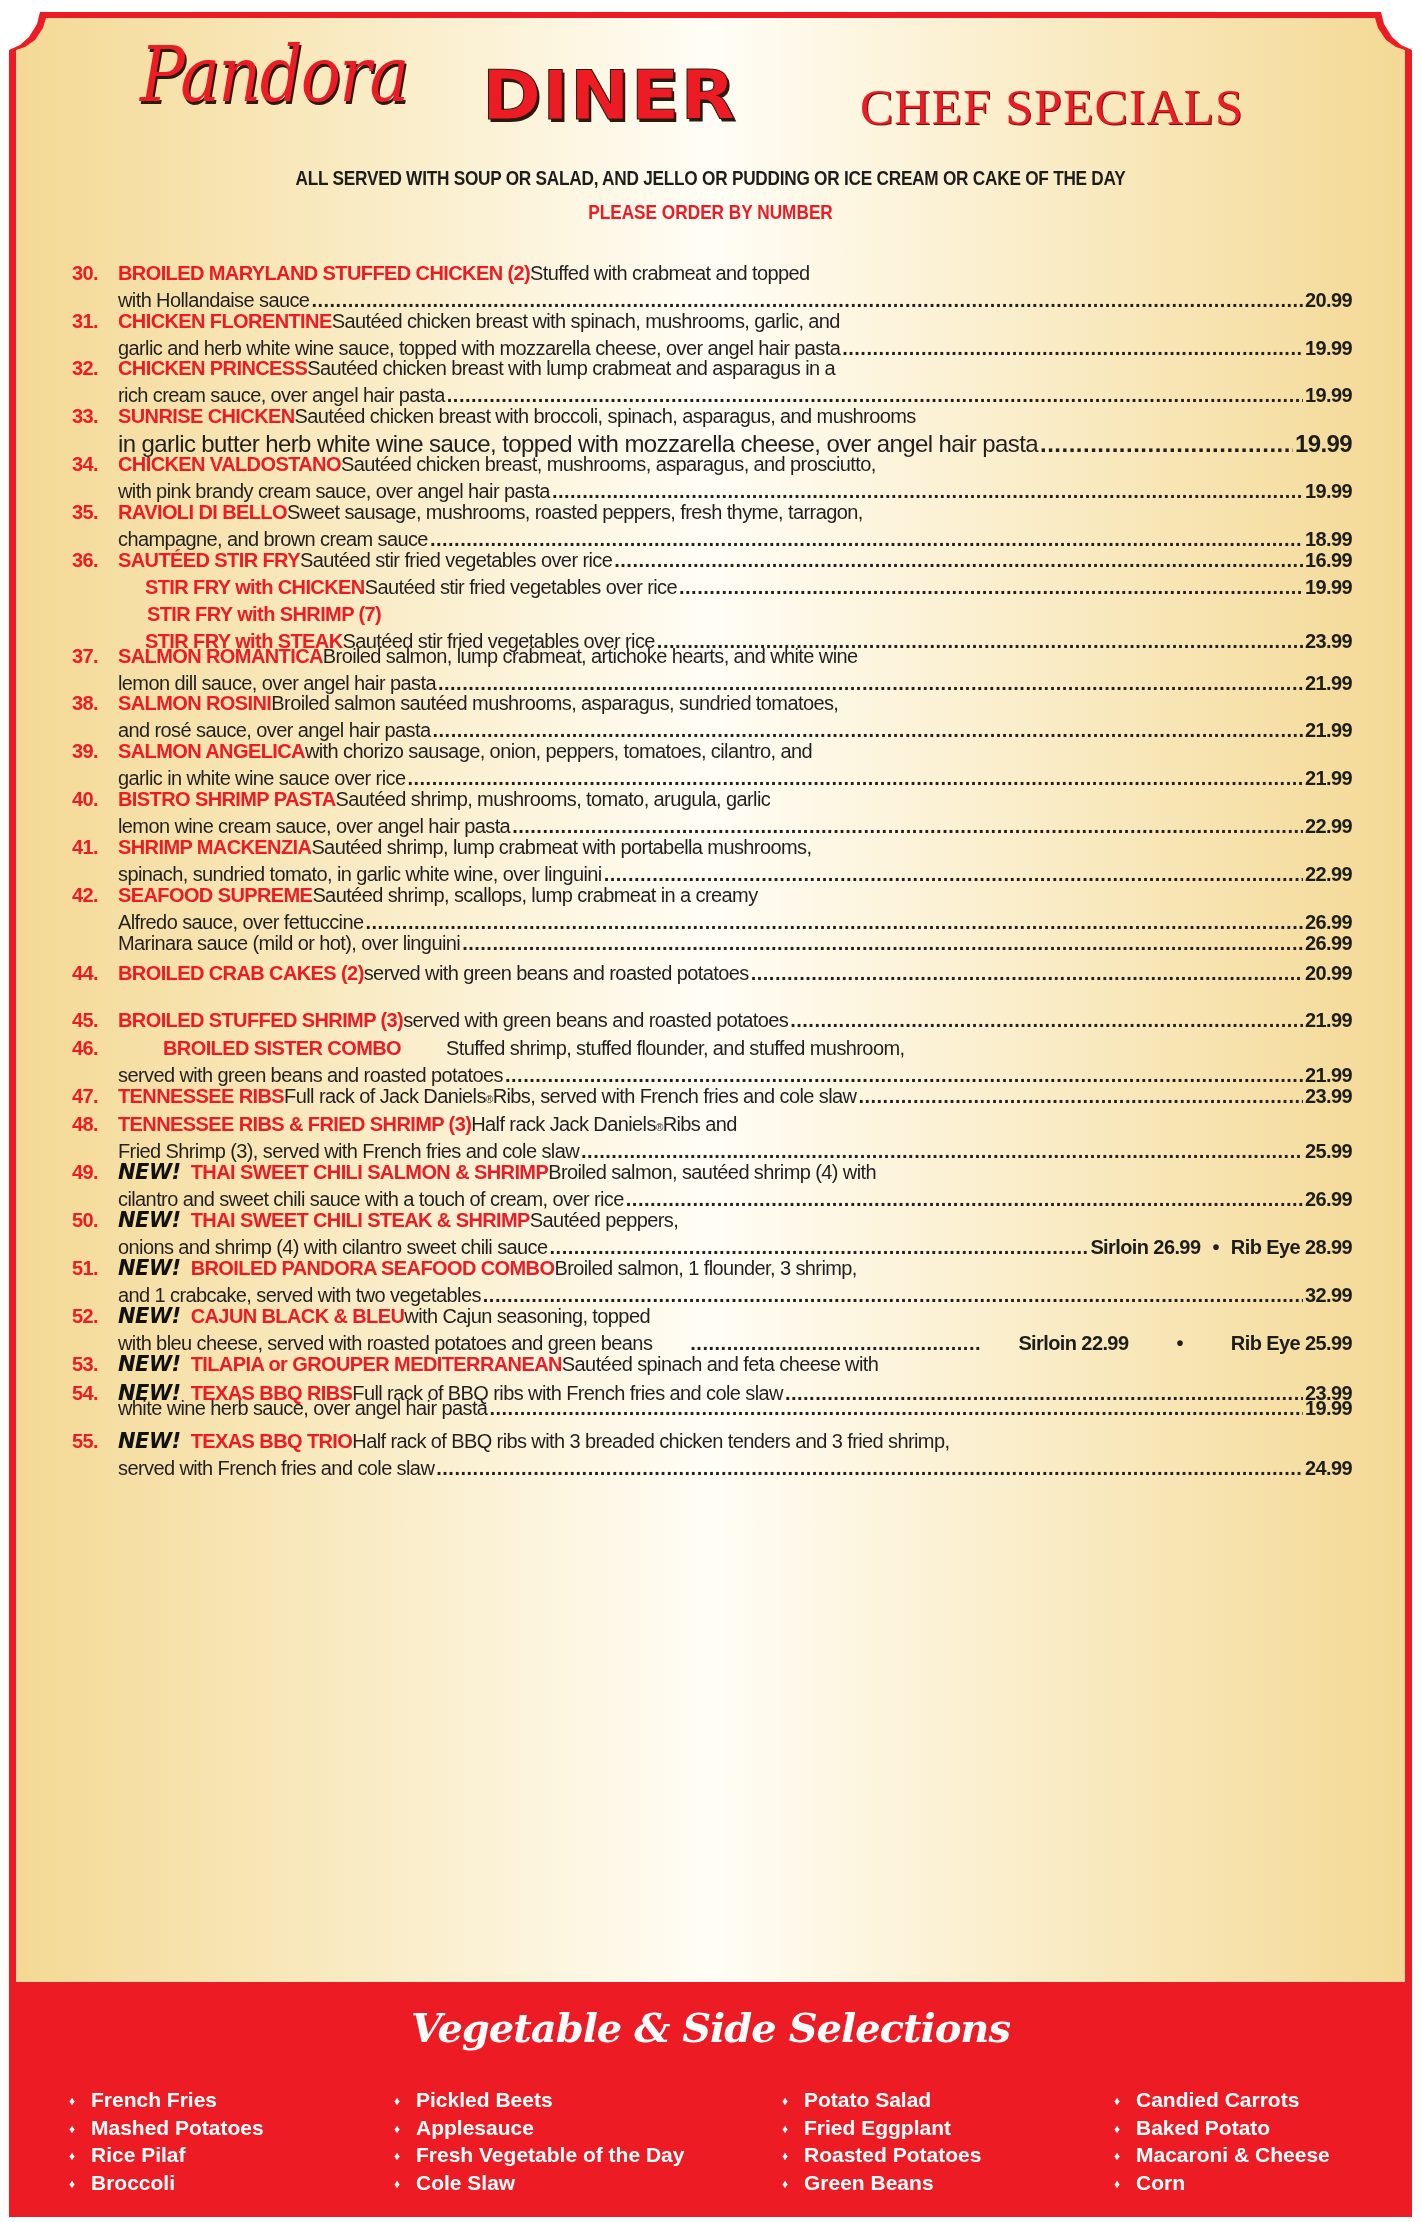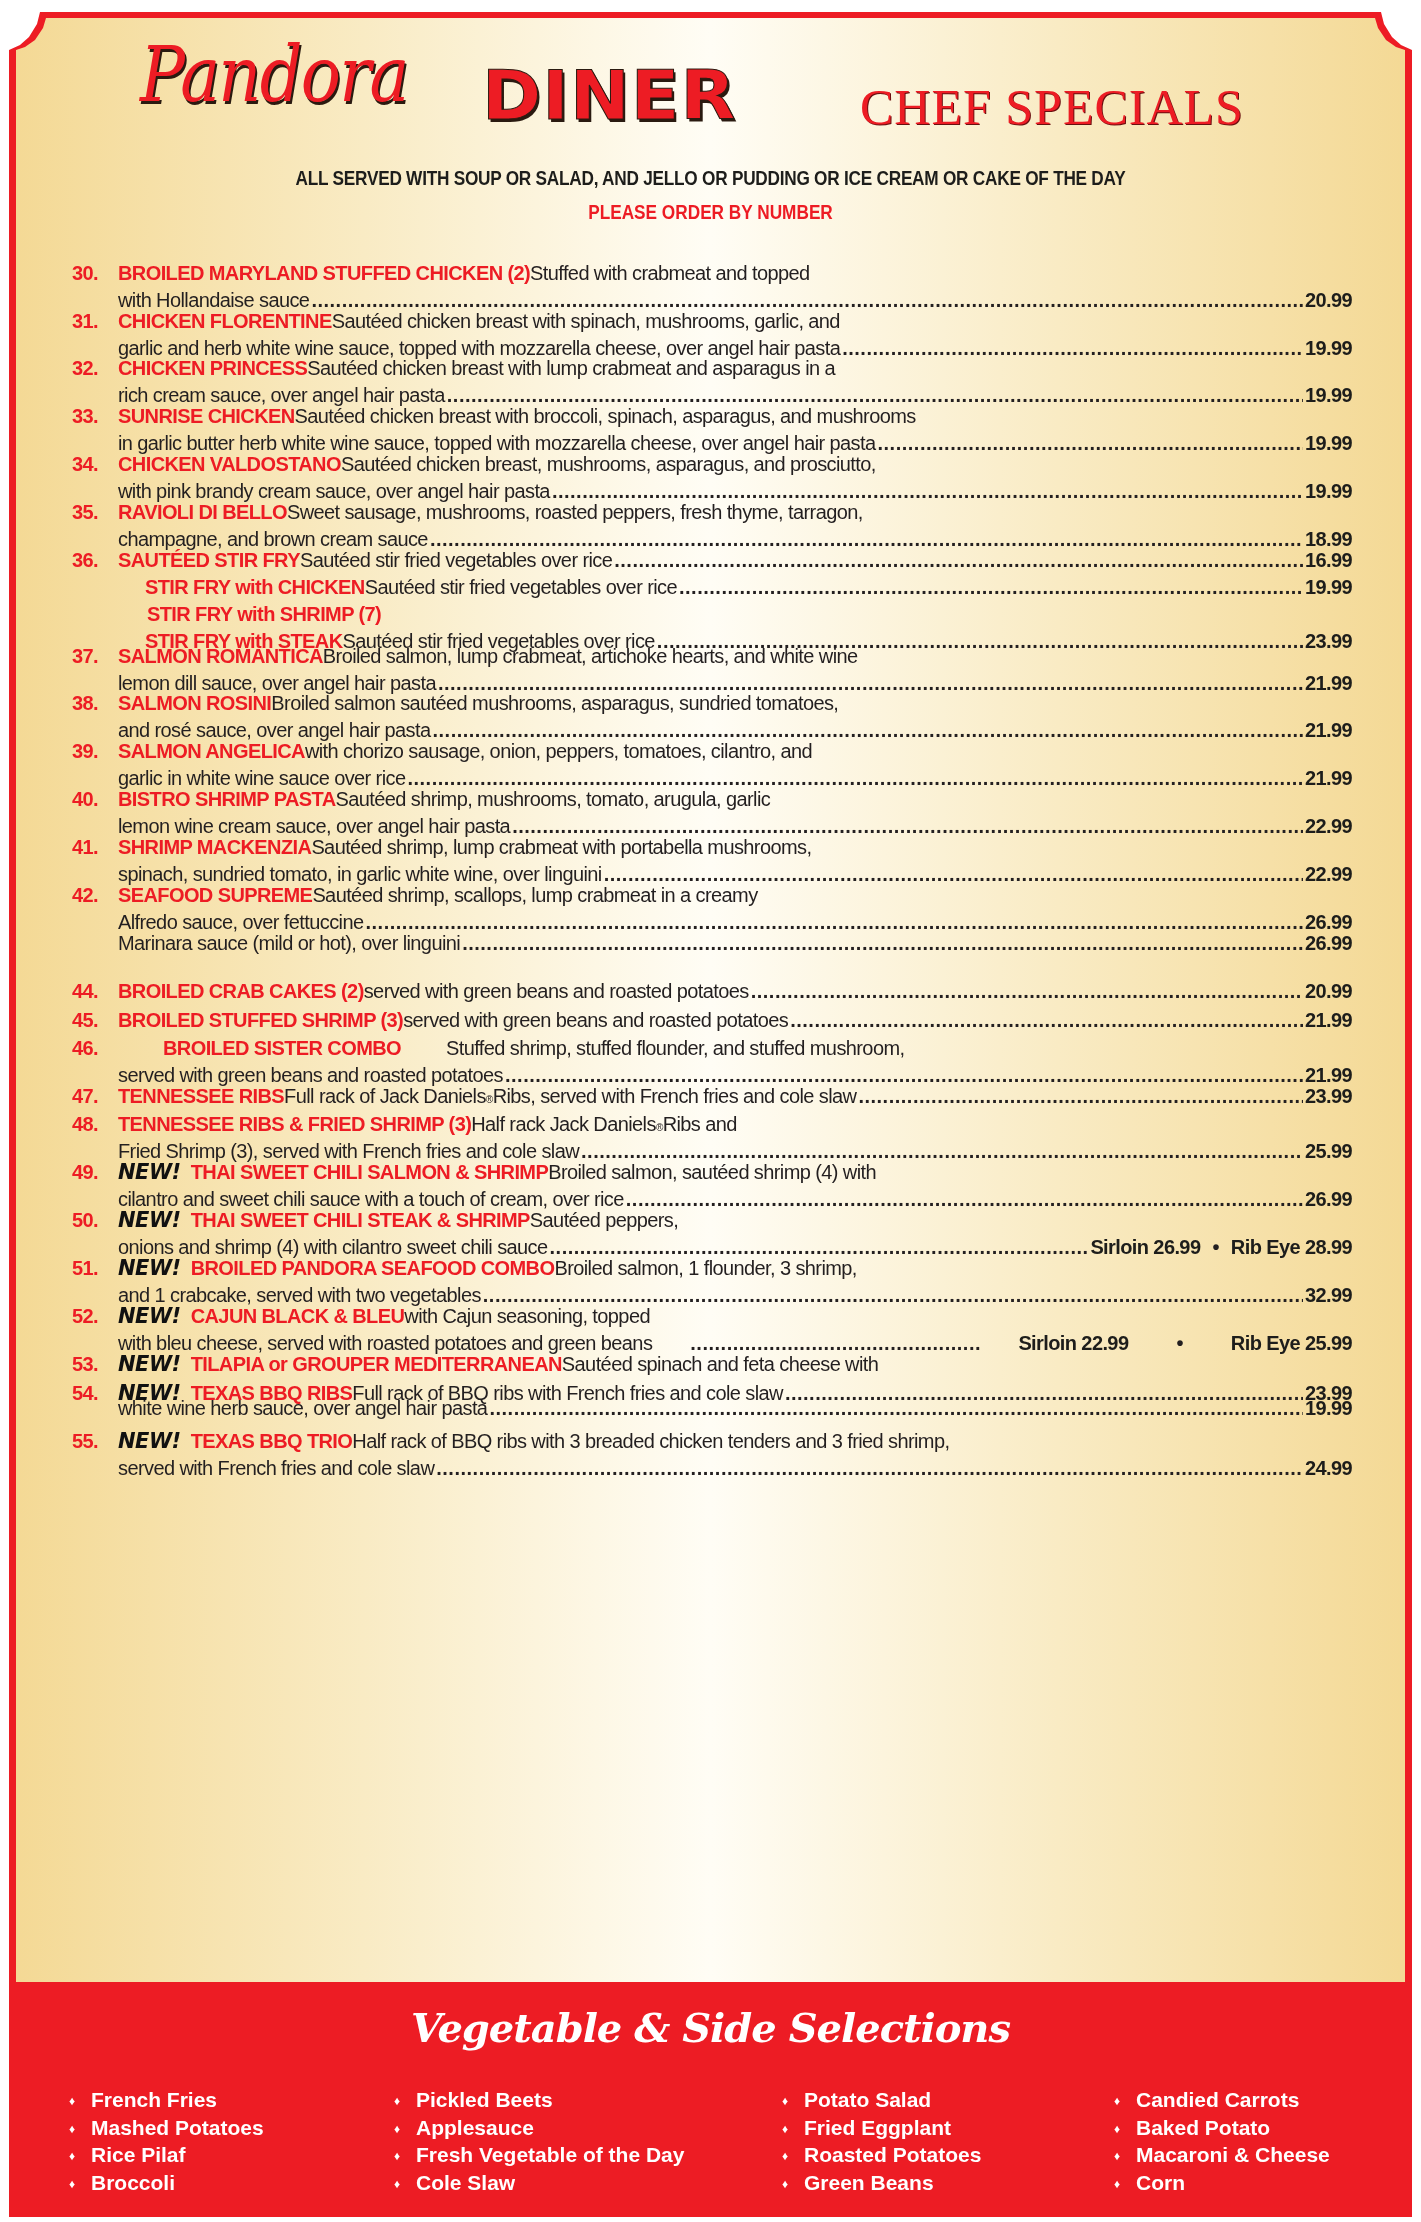--- a/index.html
+++ b/index.html
@@ -118,21 +118,21 @@
         <span class="dots"></span>
         <span class="price">19.99</span>
       </div>
     </div>
     <div class="item" style="position: absolute; left: 0px; width: 1280px; top: 143px;">
       <div class="line" style="font-size: 20px; letter-spacing: -0.6px;">
         <span class="num">33.</span>
         <span class="name">SUNRISE CHICKEN</span> 
         <span class="desc">Sautéed chicken breast with broccoli, spinach, asparagus, and mushrooms</span>
       </div>
-      <div class="line cont" style="font-size: 20px; letter-spacing: -0.6px; justify-content: flex-end;">
+      <div class="line cont" style="font-size: 24px; letter-spacing: -0.6px; justify-content: flex-end;">
         <span class="desc">in garlic butter herb white wine sauce, topped with mozzarella cheese, over angel hair pasta</span>
         <span class="dots"></span>
         <span class="price">19.99</span>
       </div>
     </div>
     <div class="item" style="position: absolute; left: 0px; width: 1280px; top: 191px;">
       <div class="line" style="font-size: 20px; letter-spacing: -0.6px;">
         <span class="num">34.</span>
         <span class="name">CHICKEN VALDOSTANO</span> 
         <span class="desc">Sautéed chicken breast, mushrooms, asparagus, and prosciutto,</span>
@@ -254,21 +254,21 @@
         <span class="price">26.99</span>
       </div>
     </div>
     <div class="item" style="position: absolute; left: 0px; width: 1280px; top: 670px;">
       <div class="line cont" style="font-size: 20px; letter-spacing: -0.6px;">
         <span class="desc">Marinara sauce (mild or hot), over linguini</span>
         <span class="dots"></span>
         <span class="price">26.99</span>
       </div>
     </div>
-    <div class="item" style="position: absolute; left: 0px; width: 1280px; top: 718px;">
+    <div class="item" style="position: absolute; left: 0px; width: 1280px; top: 700px;">
       <div class="line" style="font-size: 20px; letter-spacing: -0.6px;">
         <span class="num">44.</span>
         <span class="name">BROILED CRAB CAKES (2)</span> 
         <span class="desc">served with green beans and roasted potatoes</span>
         <span class="dots"></span>
         <span class="price">20.99</span>
       </div>
     </div>
     <div class="item" style="position: absolute; left: 0px; width: 1280px; top: 747px;">
       <div class="line" style="font-size: 20px; letter-spacing: -0.6px;">

